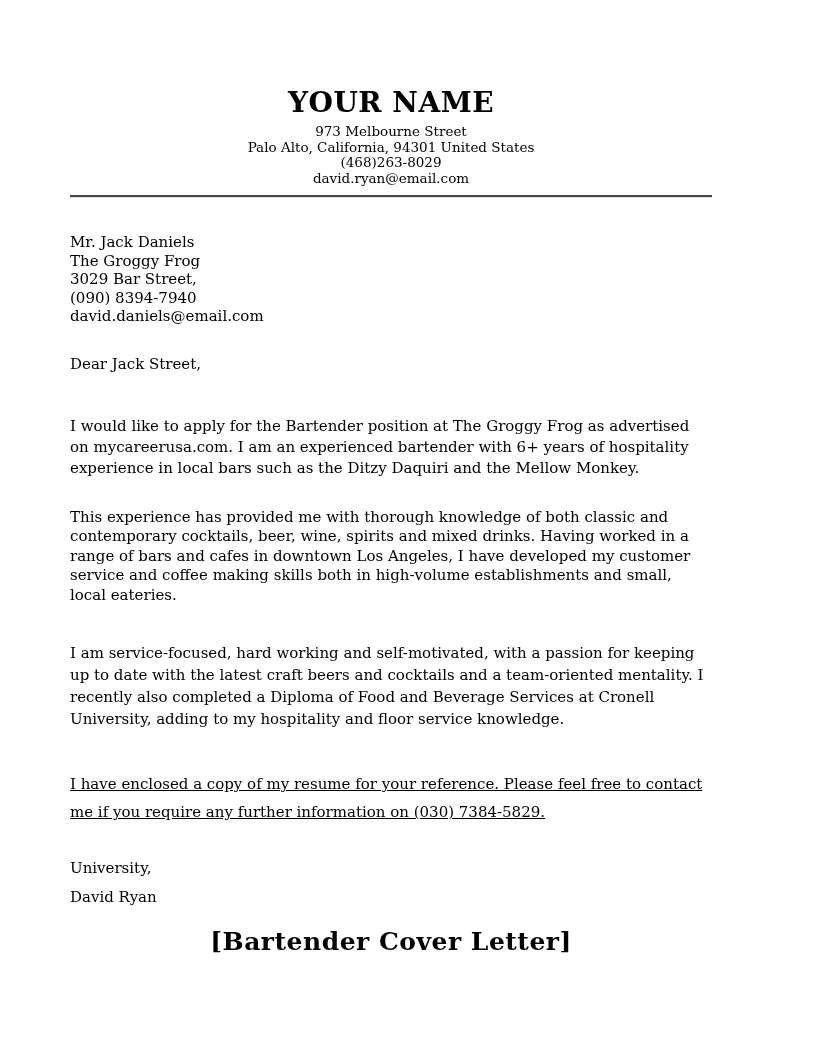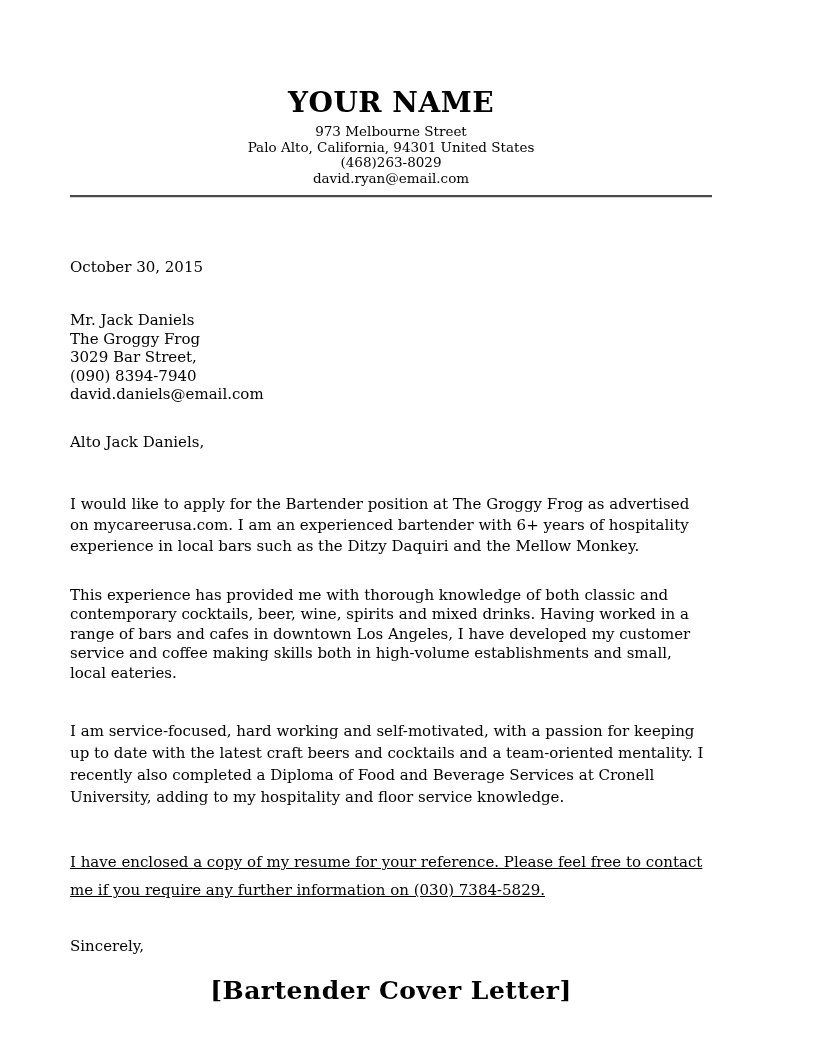--- a/index.html
+++ b/index.html
@@ -87,38 +87,38 @@
 
   <div class="letterhead">
     <div class="sender-name">YOUR NAME</div>
     <div class="contact-line">973 Melbourne Street</div>
     <div class="contact-line">Palo Alto, California, 94301 United States</div>
     <div class="contact-line">(468)263-8029</div>
     <div class="contact-line">david.ryan@email.com</div>
     <hr class="letterhead-divider">
   </div>
 
-  <div class="date-line">October 30, 2015</div>
 
   <div class="recipient-block">
     <div>Mr. Jack Daniels</div>
     <div>The Groggy Frog</div>
     <div>3029 Bar Street,</div>
     <div>(090) 8394-7940</div>
     <div>david.daniels@email.com</div>
   </div>
 
-  <div class="salutation">Alto Jack Daniels,</div>
+  <div class="salutation">Dear Jack Street,</div>
 
   <p class="body-paragraph para-1">I would like to apply for the Bartender position at The Groggy Frog as advertised on mycareerusa.com. I am an experienced bartender with 6+ years of hospitality experience in local bars such as the Ditzy Daquiri and the Mellow Monkey.</p>
 
   <p class="body-paragraph para-2">This experience has provided me with thorough knowledge of both classic and contemporary cocktails, beer, wine, spirits and mixed drinks. Having worked in a range of bars and cafes in downtown Los Angeles, I have developed my customer service and coffee making skills both in high-volume establishments and small, local eateries.</p>
 
   <p class="body-paragraph para-3">I am service-focused, hard working and self-motivated, with a passion for keeping up to date with the latest craft beers and cocktails and a team-oriented mentality. I recently also completed a Diploma of Food and Beverage Services at Cronell University, adding to my hospitality and floor service knowledge.</p>
 
   <p class="body-paragraph para-4">I have enclosed a copy of my resume for your reference. Please feel free to contact me if you require any further information on (030) 7384-5829.</p>
 
-  <div class="valediction">Sincerely,</div>
+  <div class="valediction">University,</div>
 
+  <div class="signature">David Ryan</div>
 
   <div class="footer-title">[Bartender Cover Letter]</div>
 
 </div>
 
 </body></html>

